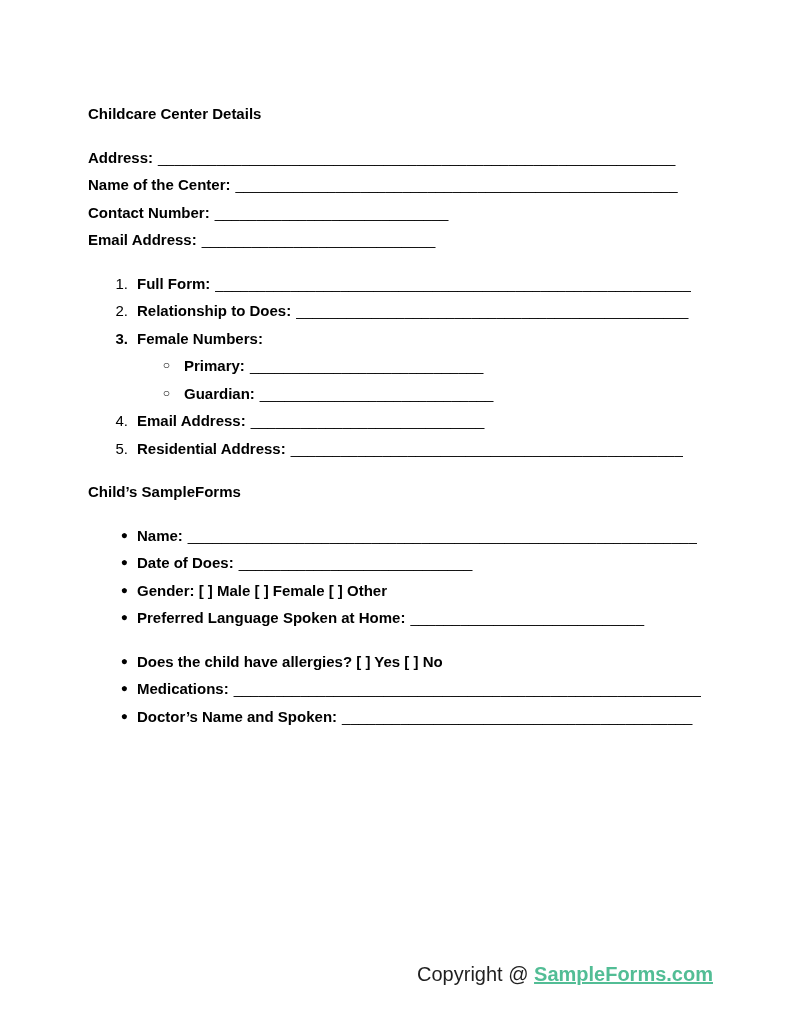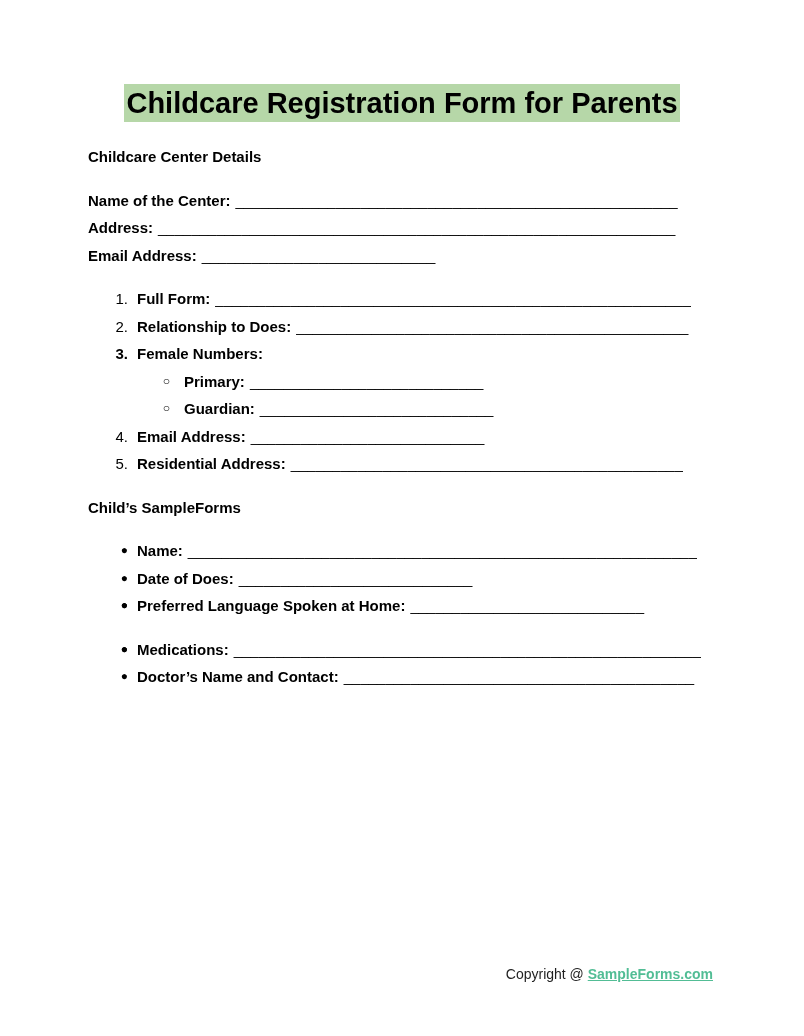--- a/index.html
+++ b/index.html
@@ -54,73 +54,71 @@
   .lvl1 .marker { width: 40px; }
   .lvl2 .marker { width: 82px; }
   .marker.bold { font-weight: 700; }
   .marker.bullet { font-size: 12px; }
   .label { font-weight: 700; }
   .blank { font-weight: 400; margin-left: 5px; letter-spacing: 0; }
   .footer {
     position: absolute;
     top: 963px;
     right: 91px;
-    font-size: 14px;
+    font-size: 20px;
     line-height: 22px;
     white-space: nowrap;
   }
   .footer .prefix { color: #1f1f1f; }
   .footer .brand {
     font-weight: 700;
     text-decoration: underline;
     cursor: pointer;
   }
 </style>
 </head>
 <body>
 
 <div class="page">
-  <div class="title-wrap">
-    <span class="doc-title" style="background: rgb(182, 215, 168);">Childcare Registration Form for Parents</span>
-  </div>
 
   <div id="sections">
       <section class="section">
         <p class="heading">Childcare Center Details</p>
         <div class="rows">
+          <p class="row lvl0"><span class="label">Address:</span><span class="blank">______________________________________________________________</span></p>
           <p class="row lvl0"><span class="label">Name of the Center:</span><span class="blank">_____________________________________________________</span></p>
-          <p class="row lvl0"><span class="label">Address:</span><span class="blank">______________________________________________________________</span></p>
+          <p class="row lvl0"><span class="label">Contact Number:</span><span class="blank">____________________________</span></p>
           <p class="row lvl0"><span class="label">Email Address:</span><span class="blank">____________________________</span></p>
         </div>
       </section>
       <section class="section">
         <div class="rows">
           <p class="row lvl1"><span class="marker">1.</span><span class="label">Full Form:</span><span class="blank">_________________________________________________________</span></p>
           <p class="row lvl1"><span class="marker">2.</span><span class="label">Relationship to Does:</span><span class="blank">_______________________________________________</span></p>
           <p class="row lvl1"><span class="marker bold">3.</span><span class="label">Female Numbers:</span></p>
           <p class="row lvl2"><span class="marker bullet">○</span><span class="label">Primary:</span><span class="blank">____________________________</span></p>
           <p class="row lvl2"><span class="marker bullet">○</span><span class="label">Guardian:</span><span class="blank">____________________________</span></p>
           <p class="row lvl1"><span class="marker">4.</span><span class="label">Email Address:</span><span class="blank">____________________________</span></p>
           <p class="row lvl1"><span class="marker">5.</span><span class="label">Residential Address:</span><span class="blank">_______________________________________________</span></p>
         </div>
       </section>
       <section class="section">
         <p class="heading">Child’s SampleForms</p>
         <div class="rows">
           <p class="row lvl1"><span class="marker bullet">●</span><span class="label">Name:</span><span class="blank">_____________________________________________________________</span></p>
           <p class="row lvl1"><span class="marker bullet">●</span><span class="label">Date of Does:</span><span class="blank">____________________________</span></p>
-          <p class="row lvl1"><span class="marker bullet">●</span></p>
+          <p class="row lvl1"><span class="marker bullet">●</span><span class="label">Gender: [ ] Male [ ] Female [ ] Other</span></p>
           <p class="row lvl1"><span class="marker bullet">●</span><span class="label">Preferred Language Spoken at Home:</span><span class="blank">____________________________</span></p>
         </div>
       </section>
       <section class="section">
         <div class="rows">
-          <p class="row lvl1"><span class="marker bullet">●</span></p>
+          <p class="row lvl1"><span class="marker bullet">●</span><span class="label">Does the child have allergies? [ ] Yes [ ] No</span></p>
           <p class="row lvl1"><span class="marker bullet">●</span><span class="label">Medications:</span><span class="blank">________________________________________________________</span></p>
-          <p class="row lvl1"><span class="marker bullet">●</span><span class="label">Doctor’s Name and Contact:</span><span class="blank">__________________________________________</span></p>
+          <p class="row lvl1"><span class="marker bullet">●</span><span class="label">Doctor’s Name and Spoken:</span><span class="blank">__________________________________________</span></p>
         </div>
       </section>
     </div>
 
   <div class="footer">
     <span class="prefix">Copyright @ </span><span class="brand" style="color: rgb(82, 189, 149);">SampleForms.com</span>
   </div>
 </div>
 
 </body></html>

